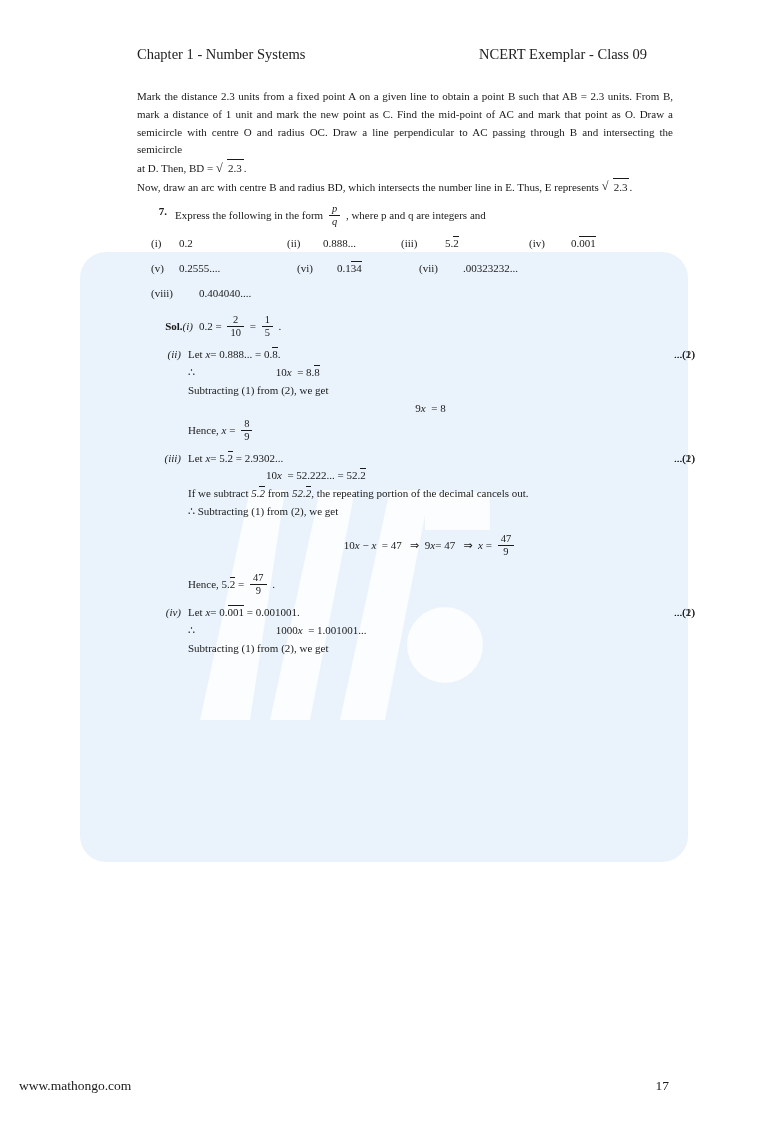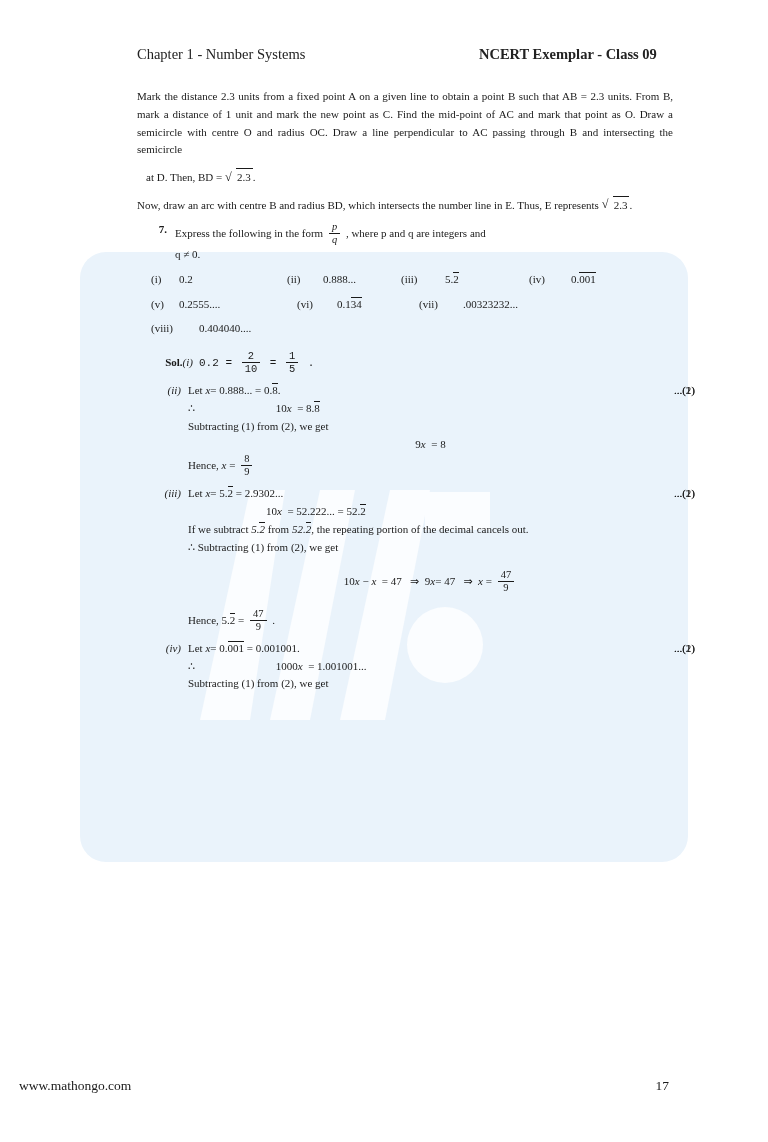--- a/index.html
+++ b/index.html
@@ -59,40 +59,40 @@
   .header .chapter {
     position: absolute;
     left: 118px;
     top: 0;
     white-space: nowrap;
   }
   .header .book {
     position: absolute;
     left: 460px;
     top: 0;
-    font-weight: bold;
+    font-weight: normal;
     white-space: nowrap;
   }
 
   .body {
     position: absolute;
     left: 118px;
     top: 88px;
     width: 536px;
     font-size: 11px;
     line-height: 1.62;
   }
 
   p.just {
     margin: 0 0 0 0;
     text-align: justify;
     text-justify: inter-word;
   }
   p.para {
-    margin: 9px;
+    margin: 0;
   }
 
   .italic { font-style: italic; }
   .bold { font-weight: bold; }
 
   
   .q-row {
     display: flex;
     margin-top: 6px;
   }
@@ -164,21 +164,21 @@
     display: flex;
     margin-top: 12px;
     align-items: center;
   }
   .sol-label {
     width: 56px;
     flex: none;
     text-align: right;
     padding-right: 6px;
   }
-  .sol-body { flex: 1; font-family: Liberation Mono, monospace; }
+  .sol-body { flex: 1; }
 
   .item-row {
     display: flex;
     margin-top: 7px;
   }
   .item-mark {
     width: 44px;
     flex: none;
     text-align: right;
     padding-right: 7px;
@@ -261,21 +261,20 @@
 
       <div class="q-row">
         <div class="q-num">7.</div>
         <div class="q-body">
           <span>Express the following in the form</span>
           <span class="frac">
             <span class="num italic">p</span>
             <span class="den italic">q</span>
           </span>
           <span>, where p and q are integers and</span>
-          <div>q ≠ 0.</div>
         </div>
       </div>
 
       <div class="opts">
 
         <div class="opt-line">
           <span class="opt" style="width:28px">(i)</span>
           <span class="opt" style="width:108px">0.2</span>
           <span class="opt" style="width:36px">(ii)</span>
           <span class="opt" style="width:78px">0.888...</span>

